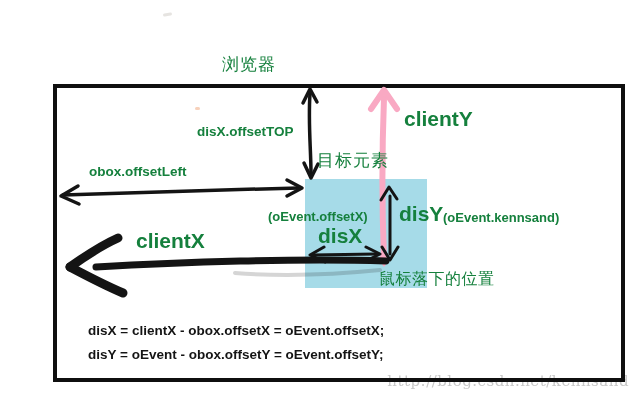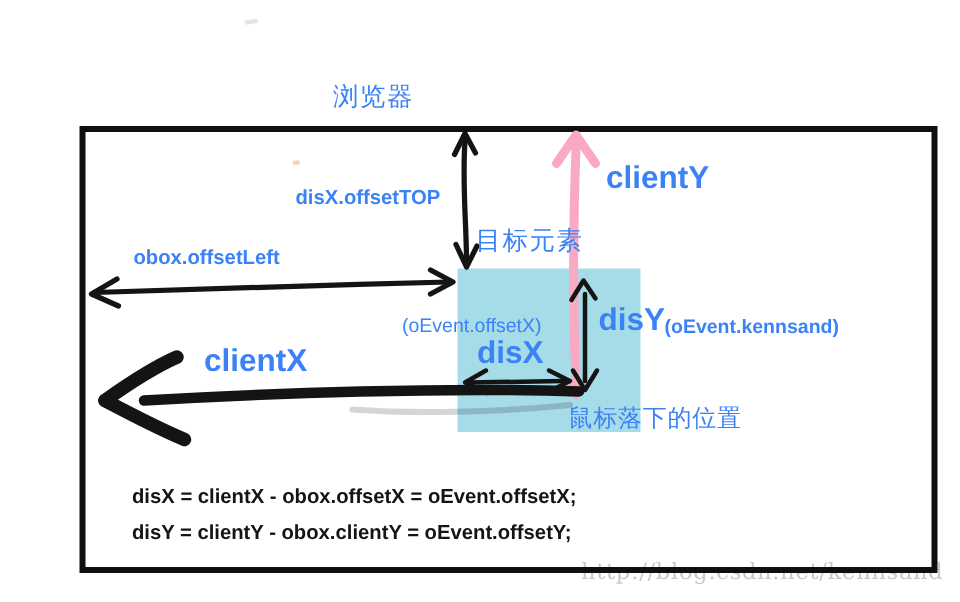--- a/index.html
+++ b/index.html
@@ -5,29 +5,29 @@
   html,body{margin:0;padding:0;background:#ffffff;}
   .stage{
     position:relative;width:640px;height:401px;overflow:hidden;background:#ffffff;
     font-family:"Liberation Sans",sans-serif;
   }
   .browser-box{
     position:absolute;left:53px;top:84px;width:572px;height:298px;
     box-sizing:border-box;border:4px solid #0f0f0f;background:transparent;z-index:2;
   }
   .arrows{position:absolute;left:0;top:0;z-index:3;}
-  .lbl{position:absolute;color:#3b82f6;white-space:nowrap;z-index:4;}
+  .lbl{position:absolute;color:#15803d;white-space:nowrap;z-index:4;}
   .lbl-cn-title{left:222px;top:53px;font-size:17px;font-weight:500;letter-spacing:1px;}
   .lbl-offset-top{left:197px;top:124px;font-size:13.5px;font-weight:600;}
   .lbl-offset-left{left:89px;top:164px;font-size:13.5px;font-weight:600;}
   .lbl-target{left:317px;top:149px;font-size:17px;font-weight:500;letter-spacing:1px;}
   .lbl-clienty{left:404px;top:107px;font-size:21px;font-weight:600;}
   .lbl-disy{left:399px;top:202px;font-size:21px;font-weight:600;}
   .lbl-oeventy{left:443px;top:210px;font-size:13px;font-weight:600;}
-  .lbl-oeventx{left:268px;top:209px;font-size:13px;font-weight:400;text-align:center;}
+  .lbl-oeventx{left:268px;top:209px;font-size:13px;font-weight:700;text-align:center;}
   .lbl-disx{left:318px;top:224px;font-size:21px;font-weight:600;}
   .lbl-clientx{left:136px;top:229px;font-size:21px;font-weight:600;}
   .lbl-mousepos{left:379px;top:269px;font-size:16px;font-weight:500;letter-spacing:0.5px;}
   .formulas{position:absolute;left:88px;top:323px;z-index:4;font-size:13.5px;font-weight:600;color:#141414;}
   .formulas .f-line{margin:0 12px 9px 0;}
   .watermark{
     position:absolute;right:11px;top:372px;z-index:1;
     font-family:"DejaVu Serif","Liberation Serif",serif;
     font-size:15px;color:#c8c8c8;letter-spacing:0.5px;white-space:nowrap;
   }
@@ -98,16 +98,16 @@
   <div class="lbl lbl-disy">disY</div>
   <div class="lbl lbl-clienty">clientY</div>
   <div class="lbl lbl-oeventy">(oEvent.kennsand)</div>
   <div class="lbl lbl-oeventx">(oEvent.offsetX)</div>
   <div class="lbl lbl-disx">disX</div>
   <div class="lbl lbl-clientx">clientX</div>
   <div class="lbl lbl-mousepos">鼠标落下的位置</div>
 
   <div class="formulas">
     <div class="f-line">disX = clientX - obox.offsetX = oEvent.offsetX;</div>
-    <div class="f-line">disY = clientY - obox.clientY = oEvent.offsetY;</div>
+    <div class="f-line">disY = oEvent - obox.offsetY = oEvent.offsetY;</div>
   </div>
 
 </div>
 
 </body></html>

